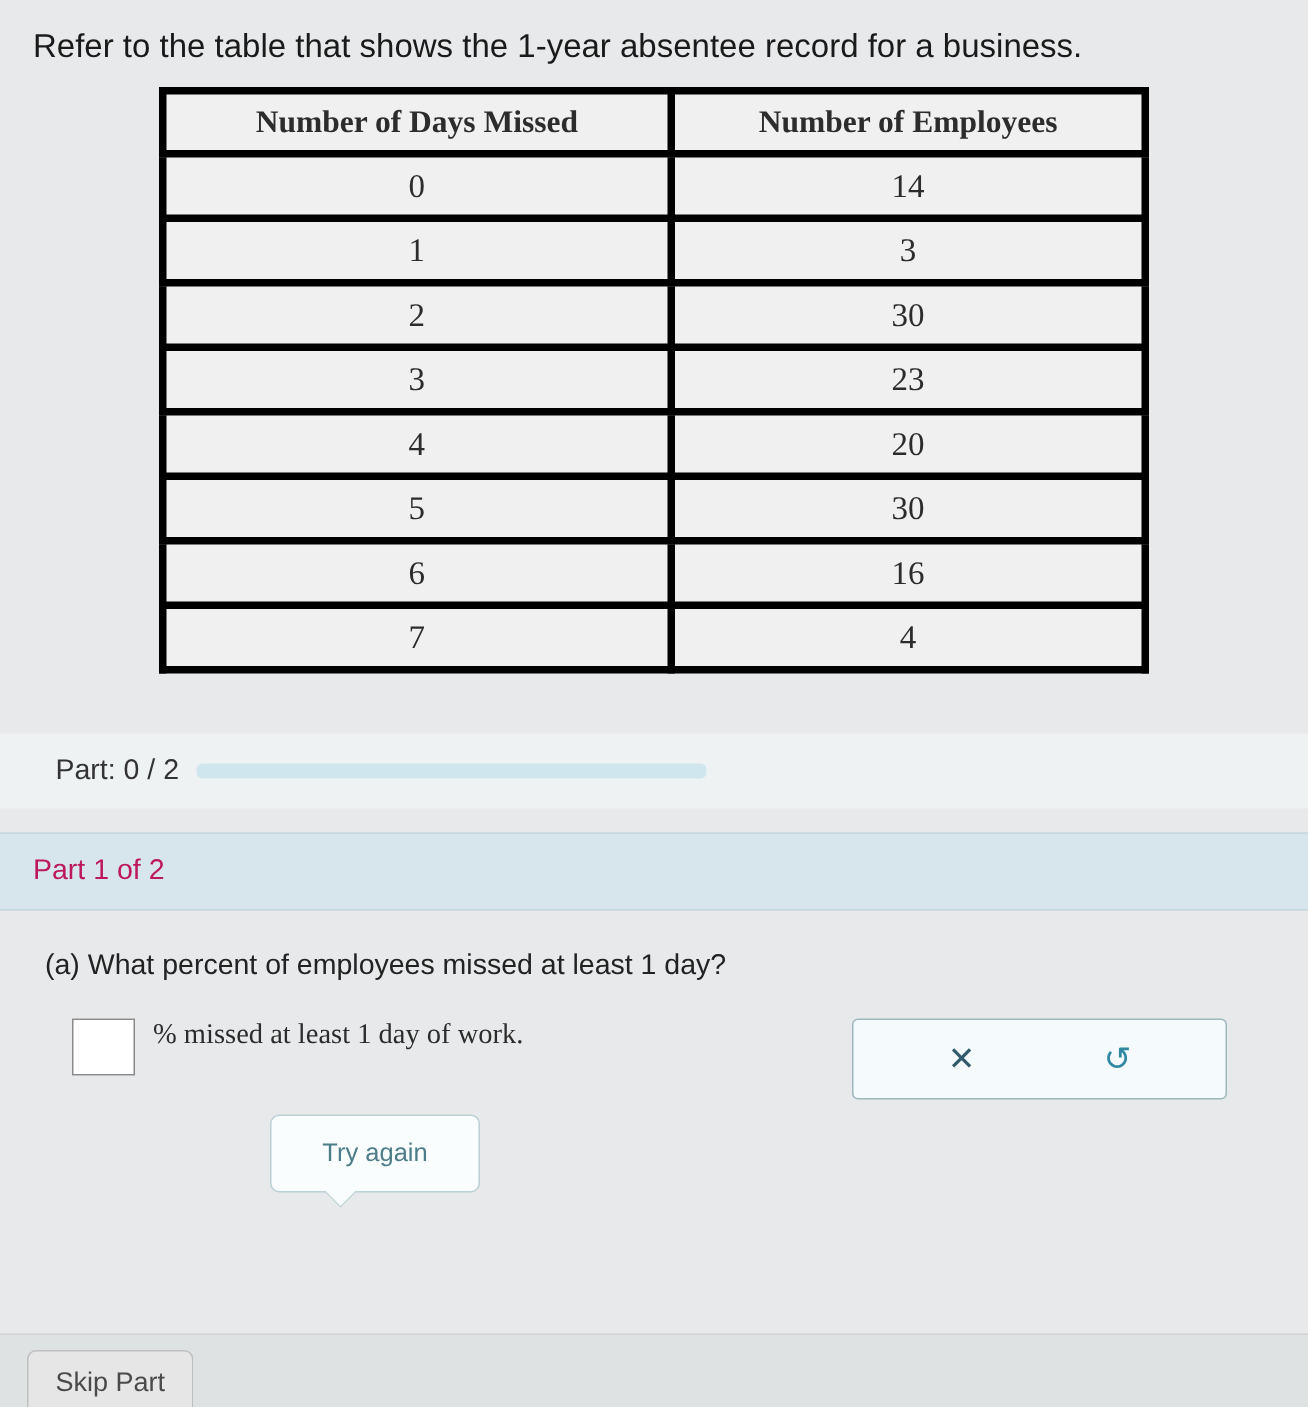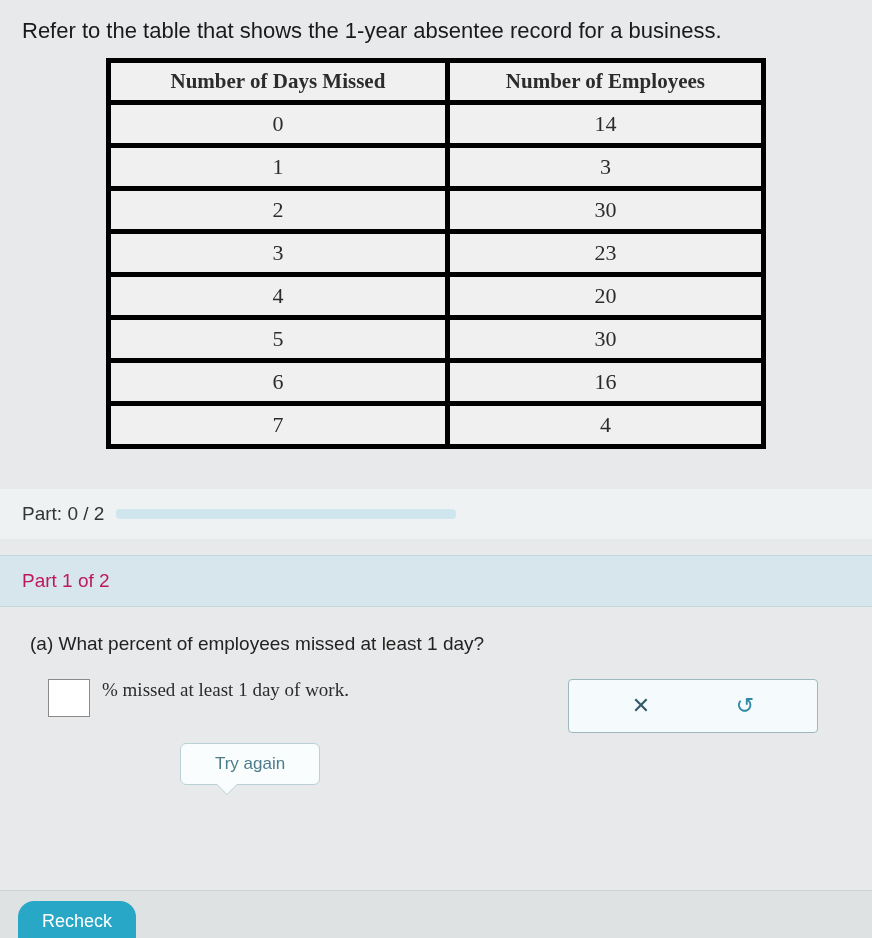--- a/index.html
+++ b/index.html
@@ -29,21 +29,21 @@
     font-family: "Times New Roman", serif;
     background: #f0f0f0;
   }
   table.data th {
     font-weight: bold;
     font-size: 21px;
   }
   .part-bar {
     margin-top: 40px;
     background: #eef2f3;
-    padding: 14px 22px;
+    padding: 14px 37px;
     font-size: 19px;
     color: #333;
     display: flex;
     align-items: center;
     gap: 12px;
   }
   .progress {
     width: 340px;
     height: 10px;
     background: #cfe6ef;
@@ -112,21 +112,21 @@
     margin-left: 180px;
     margin-top: 6px;
     width: 140px;
     height: 54px;
   }
   .tooltip {
     position: absolute;
     top: 0;
     left: 0;
     width: 140px;
-    height: 42px;
+    height: 52px;
     background: #f9fdfd;
     border: 1px solid #b9d0d5;
     border-radius: 6px;
     display: flex;
     align-items: center;
     justify-content: center;
     color: #4d7d8a;
     font-size: 17px;
   }
   .tooltip::after {
@@ -247,14 +247,14 @@
     <span class="x-icon">✕</span>
     <span class="undo-icon">↺</span>
   </div>
 </div>
 
 <div class="tooltip-wrap">
   <div class="tooltip">Try again</div>
 </div>
 
 <div class="bottom-bar">
-  <button class="recheck-btn">Recheck</button>
+  <button class="skip-btn">Skip Part</button>
 </div>
 
 </body></html>

